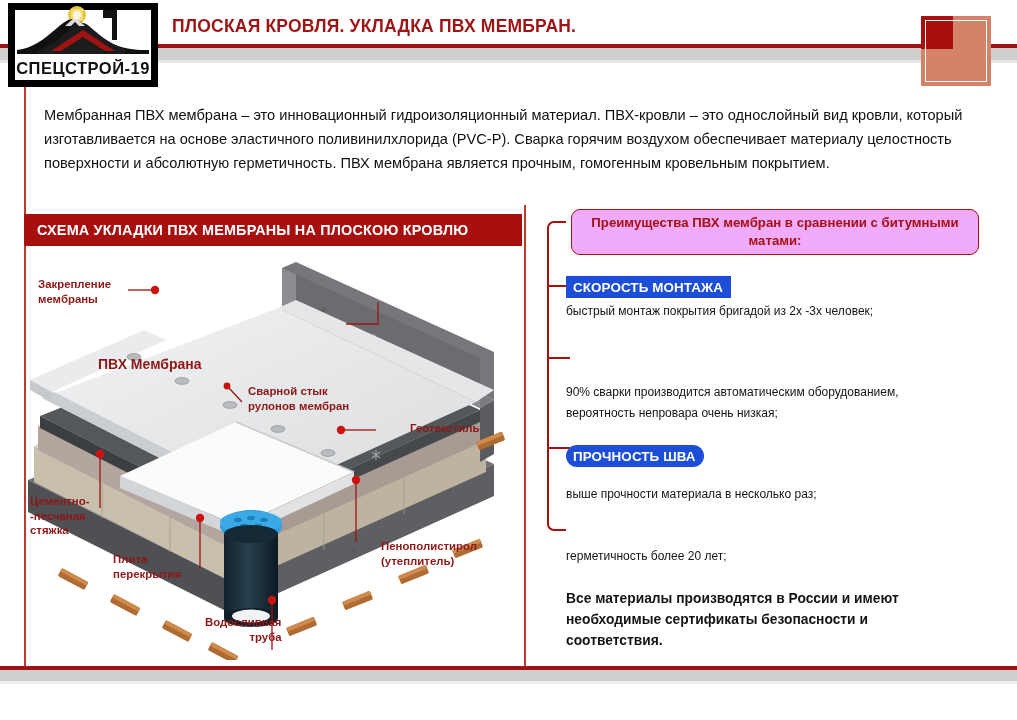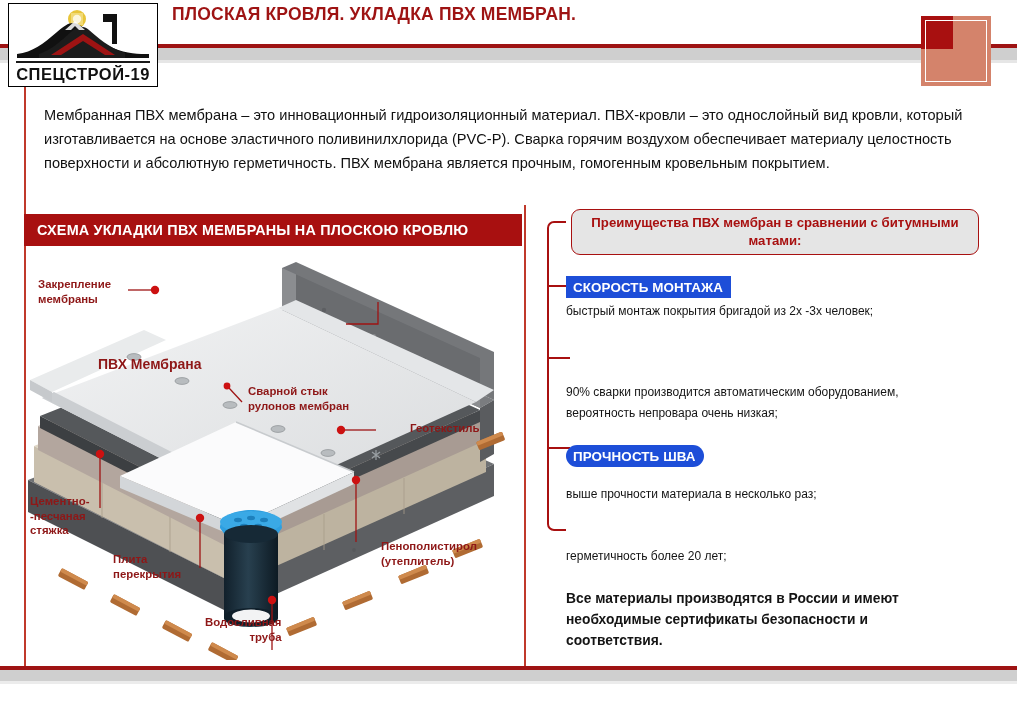--- a/index.html
+++ b/index.html
@@ -10,34 +10,34 @@
   }
   .slide{position:absolute;inset:0;background:#fff;}
 
   
   .hdr-rule{position:absolute;left:0;top:44px;width:1017px;height:4px;background:#9e1313;}
   .hdr-shadow{position:absolute;left:0;top:48px;width:1017px;height:12px;background:#cfcfcf;}
   .hdr-shadow2{position:absolute;left:0;top:60px;width:1017px;height:3px;background:#e6e6e6;}
 
   .logo-box{
     position:absolute;left:8px;top:3px;width:150px;height:84px;
-    background:#fff;border:1px solid #000000;z-index:6;
+    background:#fff;border:7px solid #000000;z-index:6;
     display:flex;flex-direction:column;align-items:center;justify-content:flex-end;
     padding-bottom:4px;box-sizing:border-box;
   }
   .logo-art{position:relative;width:132px;height:52px;}
   .logo-art svg{display:block;}
   .logo-word{
     font-size:16.5px;font-weight:bold;letter-spacing:.5px;color:#111;
     font-family:"Liberation Sans",sans-serif;line-height:1;margin-top:1px;
   }
   .logo-hr{width:134px;height:2px;background:#1a1a1a;margin:1px 0 2px;}
 
   .hdr-title{
-    position:absolute;left:172px;top:4px;
+    position:absolute;left:172px;top:16px;
     font-size:17.5px;font-weight:bold;color:#9e1313;
     letter-spacing:.2px;z-index:7;
   }
 
   .corner-sq{position:absolute;left:921px;top:16px;width:70px;height:70px;z-index:5;}
   .corner-sq .fill{position:absolute;inset:0;background:#d4836b;}
   .corner-sq .dark{position:absolute;left:0;top:0;width:32px;height:33px;background:#a81010;}
   .corner-sq .inner{position:absolute;left:4px;top:4px;right:4px;bottom:4px;border:1.5px solid #ffffff;}
 
   
@@ -64,21 +64,21 @@
   .diagram svg{display:block;}
 
   .dlabel{
     position:absolute;font-size:11.4px;font-weight:bold;color:#8e1717;
     line-height:14.5px;white-space:pre-line;
   }
 
   
   .adv-head{
     position:absolute;left:571px;top:209px;width:408px;height:46px;
-    background:#e5e5e5;border:1.6px solid #a81010;border-radius:9px;
+    background:#f0abfc;border:1.6px solid #a81010;border-radius:9px;
     color:#a81010;font-size:13.2px;font-weight:bold;line-height:18px;
     display:flex;align-items:center;justify-content:center;text-align:center;
     box-sizing:border-box;padding:16px 12px;
   }
   .adv-tag{
     position:absolute;background:#1d4ed8;color:#fff;font-weight:bold;
     font-size:13.4px;height:22px;display:flex;align-items:center;
     padding:0 8px 0 7px;box-sizing:border-box;letter-spacing:.1px;
   }
   .adv-body{

